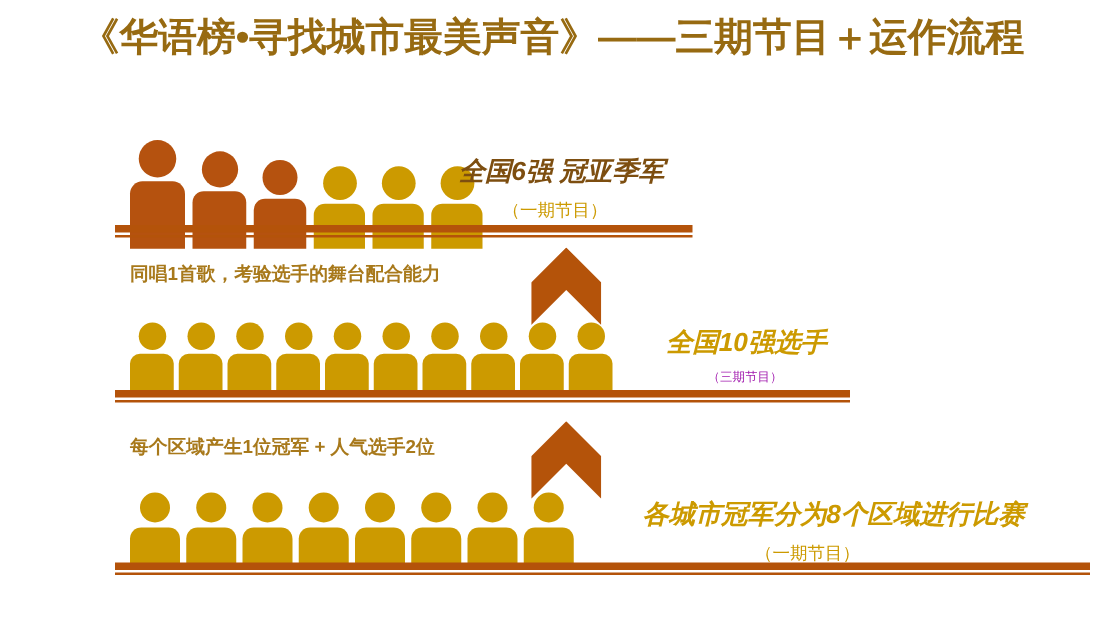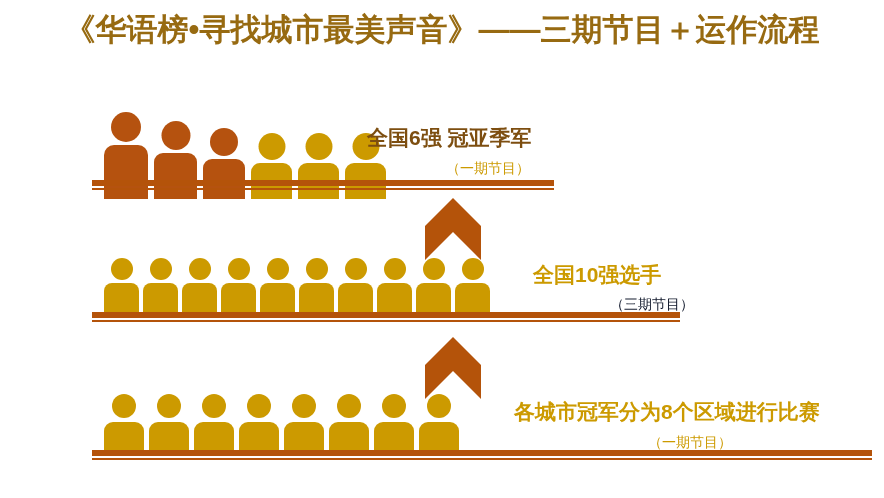--- a/index.html
+++ b/index.html
@@ -74,26 +74,26 @@
 
   
   .up-arrow { position: absolute; }
 
   
   .tier-heading {
     position: absolute;
     font-weight: bold;
     white-space: nowrap;
     line-height: 1.1;
+    font-style: italic;
   }
   .tier-sub {
     position: absolute;
     white-space: nowrap;
     line-height: 1.1;
-    margin-left: 44px;
   }
   .note {
     position: absolute;
     font-weight: bold;
     white-space: nowrap;
     line-height: 1.1;
   }
 </style>
 </head>
 <body>
@@ -135,20 +135,21 @@
     <div class="baseline" style="left:92px; top:180px; width:462px;">
       <div class="thick" style="width:462px;"></div>
       <div class="thin" style="width:462px;"></div>
     </div>
 
     <div class="tier-heading" style="left:367px; top:126px; font-size:21px; color:#7d4e10;">全国6强 冠亚季军</div>
 
     <div class="tier-sub" style="left:402px; top:161px; font-size:14px; color:#cc9a00;">（一期节目）</div>
   </div>
 
+  <div class="note" style="left:104px; top:212px; font-size:15px; color:#a8791b;">同唱1首歌，考验选手的舞台配合能力</div>
 
   <div class="up-arrow" style="left:425px; top:198px;">
     <svg width="56" height="62" viewBox="0 0 56 62">
       <path d="M28 0 L56 28 L56 62 L28 34 L0 62 L0 28 Z" fill="#b4530a"></path>
     </svg>
   </div>
 
   <div class="tier">
 
     <div class="figure-row" id="row-middle" style="left:104px; top:258px;">
@@ -194,23 +195,24 @@
         </div>
       </div>
 
     <div class="baseline" style="left:92px; top:312px; width:588px;">
       <div class="thick" style="width:588px;"></div>
       <div class="thin" style="width:588px;"></div>
     </div>
 
     <div class="tier-heading" style="left:533px; top:263px; font-size:21px; color:#cc9a00;">全国10强选手</div>
 
-    <div class="tier-sub" style="left:566px; top:297px; font-size:14px; color:#0f172a;">（三期节目）</div>
-  </div>
-
+    <div class="tier-sub" style="left:566px; top:297px; font-size:10px; color:#a21caf;">（三期节目）</div>
+  </div>
+
+  <div class="note" style="left:104px; top:350px; font-size:15px; color:#a8791b;">每个区域产生1位冠军 + 人气选手2位</div>
 
   <div class="up-arrow" style="left:425px; top:337px;">
     <svg width="56" height="62" viewBox="0 0 56 62">
       <path d="M28 0 L56 28 L56 62 L28 34 L0 62 L0 28 Z" fill="#b4530a"></path>
     </svg>
   </div>
 
   <div class="tier">
 
     <div class="figure-row" id="row-bottom" style="left:104px; top:394px;">

